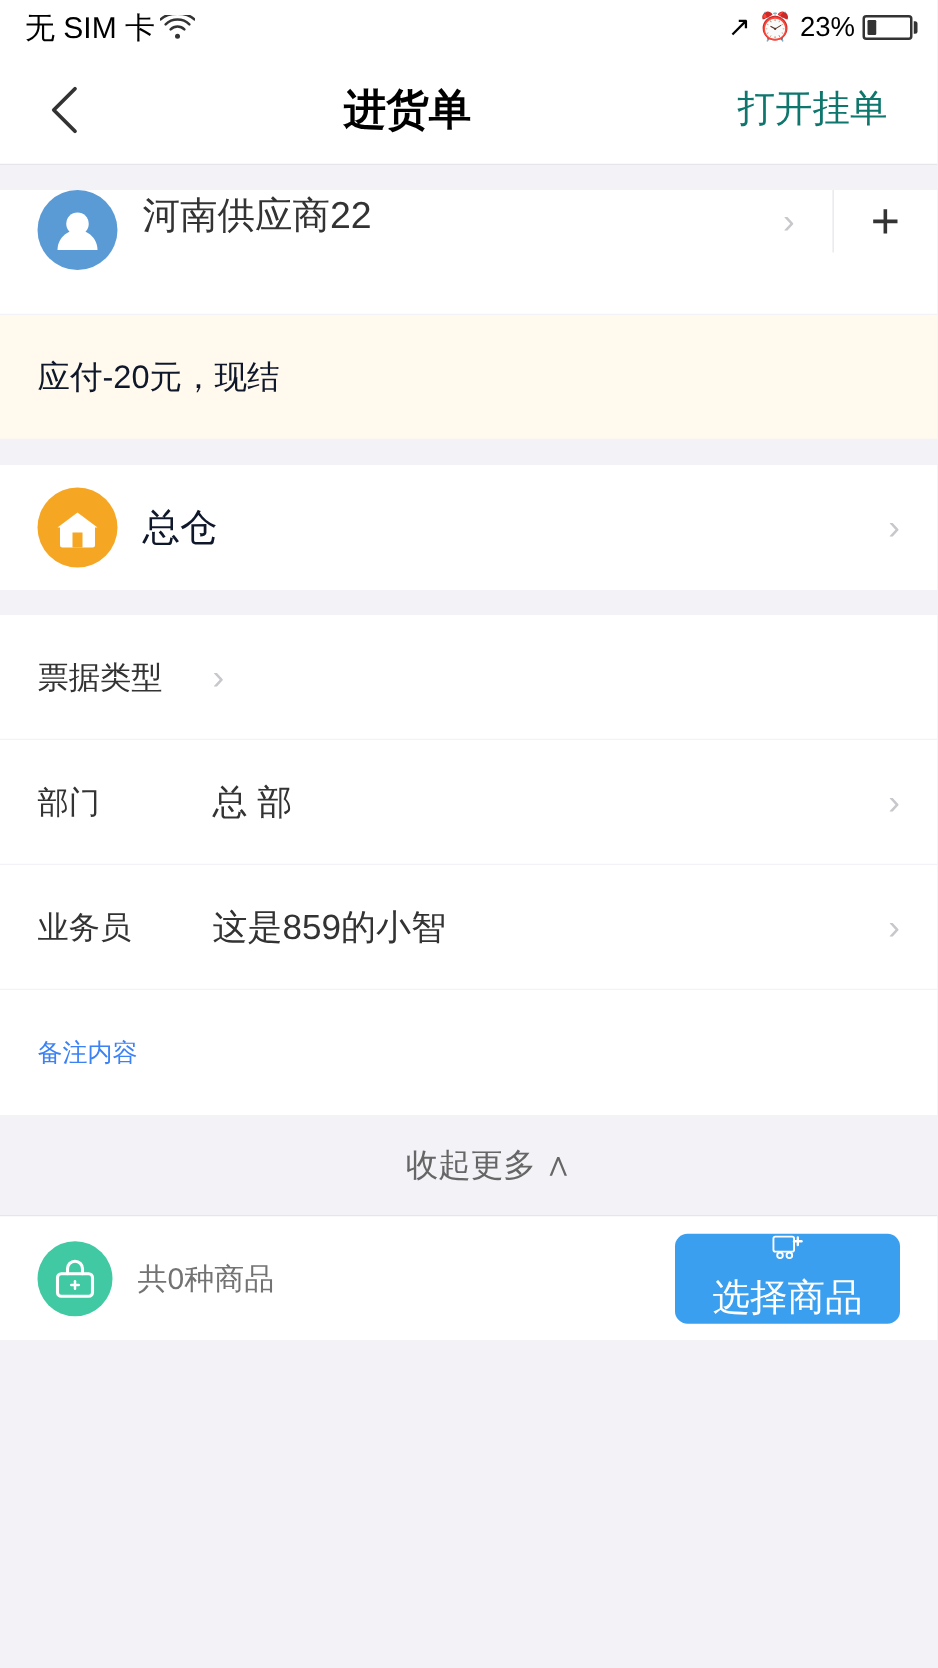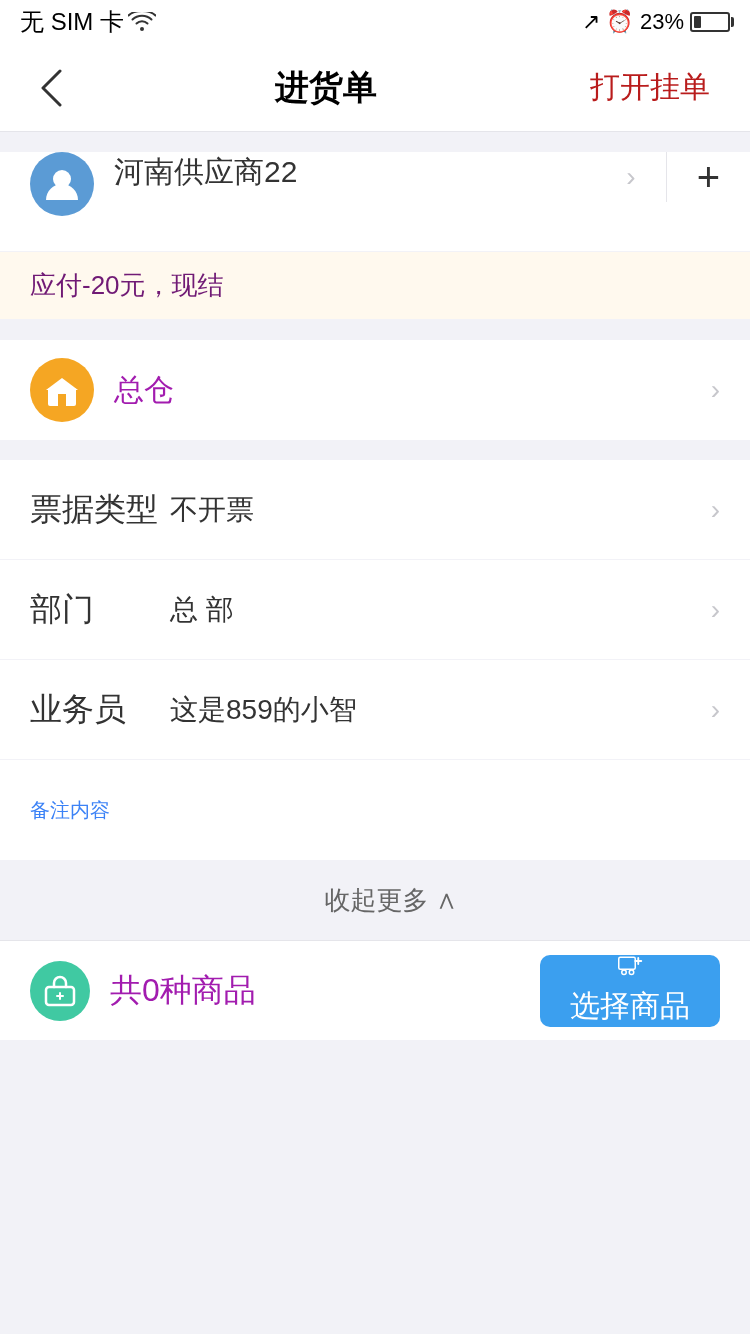--- a/index.html
+++ b/index.html
@@ -47,21 +47,21 @@
       border-bottom: 1px solid #e5e5ea;
     }
     .nav-back {
       font-size: 40px;
       color: #333;
       cursor: pointer;
       display: flex;
       align-items: center;
     }
     .nav-title { font-size: 34px; font-weight: 600; color: #000; }
-    .nav-action { font-size: 30px; color: #b91c1c; cursor: pointer; }
+    .nav-action { font-size: 30px; color: #0f766e; cursor: pointer; }
 
     
     .section-sep {
       height: 20px;
       background: #f2f2f7;
     }
 
     
     .card {
       background: #fff;
@@ -108,64 +108,64 @@
     .divider-v {
       width: 1px;
       height: 50px;
       background: #e5e5ea;
       margin: 0 10px;
     }
 
     
     .warning-bar {
       background: #fff9ee;
-      padding: 16px 30px;
+      padding: 32px 30px;
       font-size: 26px;
-      color: #701a75;
+      color: #0f172a;
       border-bottom: 1px solid #f2f2f7;
     }
 
     
     .warehouse-row {
       display: flex;
       align-items: center;
       padding: 0 30px;
       height: 100px;
     }
     .warehouse-icon-wrap {
       width: 64px; height: 64px; border-radius: 50%;
       background: #f5a623;
       display: flex; align-items: center; justify-content: center;
       margin-right: 20px; flex-shrink: 0;
     }
     .warehouse-label {
       flex: 1;
       font-size: 30px;
-      color: #a21caf;
+      color: #0f172a;
       font-family: Liberation Mono, monospace;
     }
 
     
     .form-section {
       background: #fff;
       margin-top: 20px;
     }
     .form-row {
       display: flex;
       align-items: center;
       padding: 0 30px;
       height: 100px;
       border-bottom: 1px solid #f2f2f7;
     }
     .form-row:last-child {
       border-bottom: none;
     }
     .form-label {
       width: 140px;
-      font-size: 32px;
+      font-size: 25px;
       color: #333;
       flex-shrink: 0;
     }
     .form-value {
       flex: 1;
       font-size: 28px;
       color: #333;
     }
     .form-placeholder {
       flex: 1;
@@ -207,22 +207,22 @@
       display: flex;
       align-items: center;
       gap: 20px;
     }
     .goods-icon-wrap {
       width: 60px; height: 60px; border-radius: 50%;
       background: #40c9a2;
       display: flex; align-items: center; justify-content: center;
     }
     .goods-count {
-      font-size: 32px;
-      color: #a21caf;
+      font-size: 24px;
+      color: #737373;
     }
     .select-goods-btn {
       background: #3b9fef;
       color: #fff;
       border: none;
       border-radius: 10px;
       height: 72px;
       padding: 0 30px;
       font-size: 30px;
       display: flex;
@@ -310,21 +310,20 @@
     </div>
     <span class="warehouse-label">总仓</span>
     <span class="chevron-right">›</span>
   </div>
 </div>
 
 <div class="form-section">
 
   <div class="form-row">
     <span class="form-label">票据类型</span>
-    <span class="form-value">不开票</span>
     <span class="chevron-right">›</span>
   </div>
 
   <div class="form-row">
     <span class="form-label">部门</span>
     <span class="form-value">总 部</span>
     <span class="chevron-right">›</span>
   </div>
 
   <div class="form-row">

